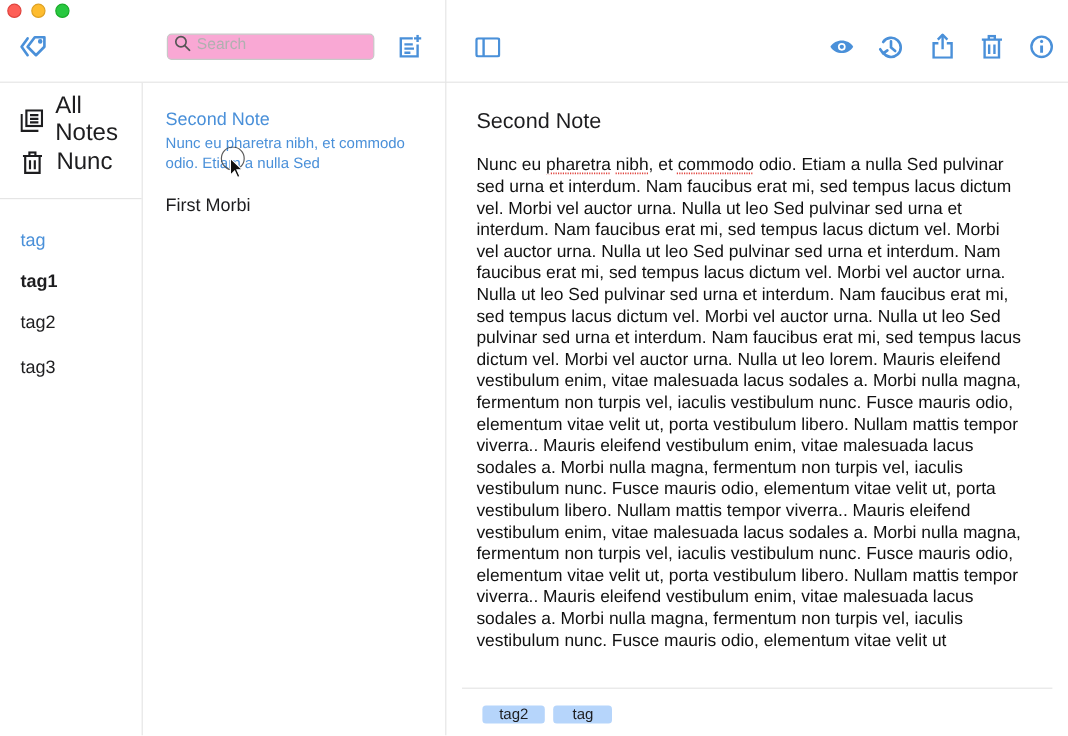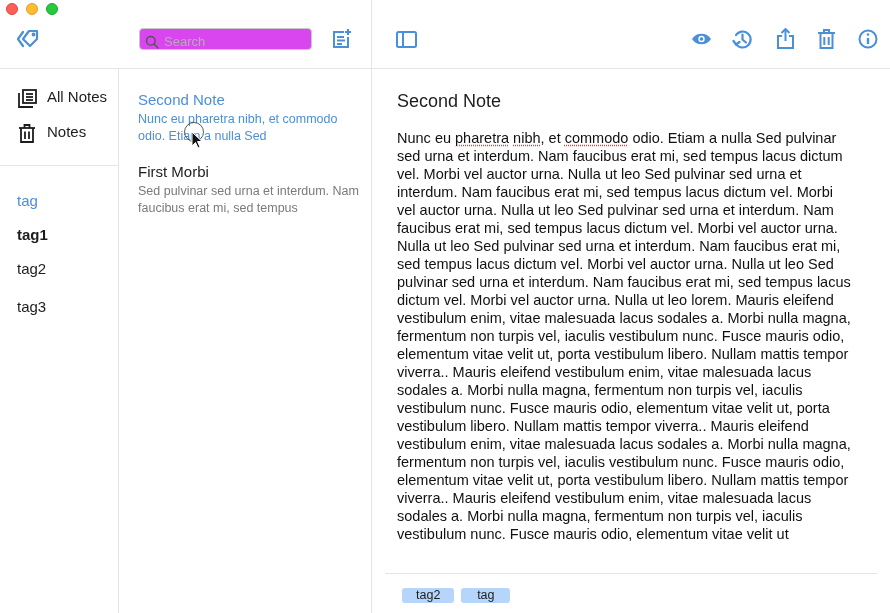--- a/index.html
+++ b/index.html
@@ -13,32 +13,32 @@
   .traffic span { width: 12px; height: 12px; border-radius: 50%; display: block; }
   .tl-close { background: #fe5f57; border: 0.5px solid #e0443e; }
   .tl-min { background: #febc2e; border: 0.5px solid #dea123; }
   .tl-max { background: #28c840; border: 0.5px solid #1aab29; }
 
   
   .toolbar { position: absolute; left: 0; top: 0; width: 890px; height: 69px; border-bottom: 1px solid #e5e5e5; }
   .tb-icon { position: absolute; color: #4a90d9; display: flex; align-items: center; justify-content: center; cursor: pointer; }
   .tb-icon svg { display: block; }
 
-  .search-box { position: absolute; left: 139px; top: 28px; width: 173px; height: 22px; border: 1px solid #c8c8c8; border-radius: 4px; background: #d946ef; display: flex; align-items: flex-end; padding-left: 5px; }
+  .search-box { position: absolute; left: 139px; top: 28px; width: 173px; height: 22px; border: 1px solid #c8c8c8; border-radius: 4px; background: #f9a8d4; display: flex; align-items: flex-start; padding-left: 5px; }
   .search-box svg { flex: none; }
   .search-box input { border: none; outline: none; background: transparent; font-family: "Liberation Sans", sans-serif; font-size: 13px; color: #333; margin-left: 5px; width: 140px; }
   .search-box input::placeholder { color: #b0b0b0; }
 
   
   .vdiv { position: absolute; top: 69px; width: 1px; background: #e5e5e5; height: 544px; }
   .vdiv-top { position: absolute; top: 0; width: 1px; background: #e5e5e5; height: 69px; }
 
   
   .sidebar { position: absolute; left: 0; top: 69px; width: 118px; height: 544px; }
-  .side-item { position: absolute; left: 17px; display: flex; align-items: flex-start; height: 24px; font-size: 15px; color: #1d1d1f; cursor: pointer; }
+  .side-item { position: absolute; left: 17px; display: flex; align-items: center; height: 24px; font-size: 20px; color: #1d1d1f; cursor: pointer; }
   .side-item .ico { width: 20px; height: 20px; margin-right: 10px; display: flex; align-items: center; justify-content: center; }
   .side-sep { position: absolute; left: 0; top: 96px; width: 118px; height: 1px; background: #e5e5e5; }
   .tag-item { position: absolute; left: 17px; font-size: 15px; color: #1d1d1f; cursor: pointer; height: 20px; line-height: 20px; }
   .tag-item.active { color: #4a90d9; }
 
   
   .notelist { position: absolute; left: 119px; top: 69px; width: 252px; height: 544px; }
   .note { position: absolute; left: 19px; width: 225px; cursor: pointer; }
   .note-title { font-size: 15px; line-height: 20px; color: #1d1d1f; }
   .note-snippet { font-size: 12.5px; line-height: 17px; color: #7a7a7a; margin-top: 1px; }
@@ -166,39 +166,38 @@
     <div class="side-item" style="top:54px;">
       <span class="ico">
         <svg width="16" height="19" viewBox="0 0 16 19" fill="none" stroke="#1d1d1f" stroke-width="1.8">
           <line x1="0" y1="4" x2="16" y2="4"></line>
           <path d="M5.5 4 V1 H10.5 V4"></path>
           <path d="M2 4 V18 H14 V4"></path>
           <line x1="6" y1="7.5" x2="6" y2="15"></line>
           <line x1="10" y1="7.5" x2="10" y2="15"></line>
         </svg>
       </span>
-      <span>Notes</span>
+      <span>Nunc</span>
     </div>
 
     <div class="side-sep"></div>
 
     <div class="tag-item active" style="top:122px;">tag</div>
     <div class="tag-item" style="top:156px;font-weight:bold;">tag1</div>
     <div class="tag-item" style="top:190px;">tag2</div>
     <div class="tag-item" style="top:228px;">tag3</div>
   </div>
 
   <div class="notelist">
     <div class="note active" style="top:21px;">
       <div class="note-title">Second Note</div>
       <div class="note-snippet">Nunc eu pharetra nibh, et commodo odio. Etiam a nulla Sed</div>
     </div>
     <div class="note" style="top:93px;">
       <div class="note-title">First Morbi</div>
-      <div class="note-snippet">Sed pulvinar sed urna et interdum. Nam faucibus erat mi, sed tempus</div>
     </div>
   </div>
 
   <div class="editor">
     <div class="ed-title">Second Note</div>
     <div class="ed-body"><span>Nunc eu </span><span class="spell">pharetra</span><span> </span><span class="spell">nibh</span><span>, et </span><span class="spell">commodo</span><span> odio. Etiam a nulla Sed pulvinar sed urna et interdum. Nam faucibus erat mi, sed tempus lacus dictum vel. Morbi vel auctor urna. Nulla ut leo Sed pulvinar sed urna et interdum. Nam faucibus erat mi, sed tempus lacus dictum vel. Morbi vel auctor urna. Nulla ut leo Sed pulvinar sed urna et interdum. Nam faucibus erat mi, sed tempus lacus dictum vel. Morbi vel auctor urna. Nulla ut leo Sed pulvinar sed urna et interdum. Nam faucibus erat mi, sed tempus lacus dictum vel. Morbi vel auctor urna. Nulla ut leo Sed pulvinar sed urna et interdum. Nam faucibus erat mi, sed tempus lacus dictum vel. Morbi vel auctor urna. Nulla ut leo lorem. Mauris eleifend vestibulum enim, vitae malesuada lacus sodales a. Morbi nulla magna, fermentum non turpis vel, iaculis vestibulum nunc. Fusce mauris odio, elementum vitae velit ut, porta vestibulum libero. Nullam mattis tempor viverra.. Mauris eleifend vestibulum enim, vitae malesuada lacus sodales a. Morbi nulla magna, fermentum non turpis vel, iaculis vestibulum nunc. Fusce mauris odio, elementum vitae velit ut, porta vestibulum libero. Nullam mattis tempor viverra.. Mauris eleifend vestibulum enim, vitae malesuada lacus sodales a. Morbi nulla magna, fermentum non turpis vel, iaculis vestibulum nunc. Fusce mauris odio, elementum vitae velit ut, porta vestibulum libero. Nullam mattis tempor viverra.. Mauris eleifend vestibulum enim, vitae malesuada lacus sodales a. Morbi nulla magna, fermentum non turpis vel, iaculis vestibulum nunc. Fusce mauris odio, elementum vitae velit ut</span></div>
     <div class="ed-footer-sep"></div>
     <div class="tags">
       <span class="tag-pill">tag2</span>
       <span class="tag-pill">tag</span>

